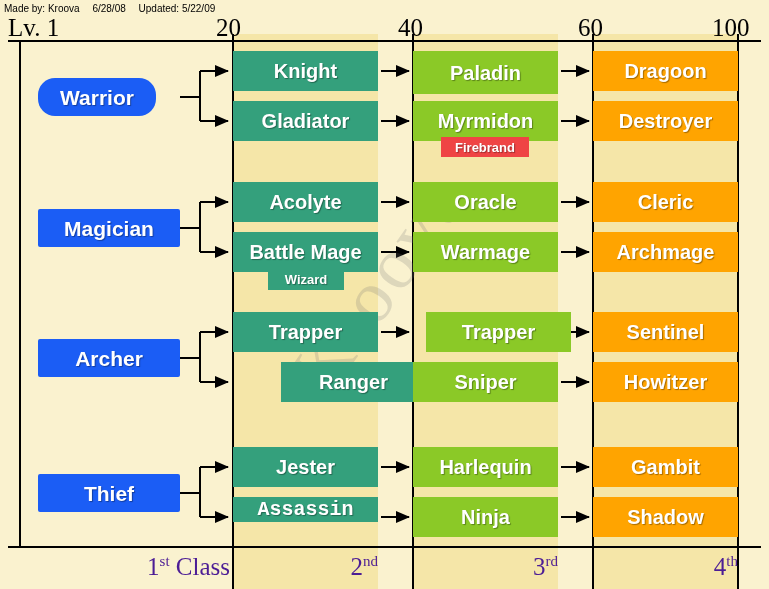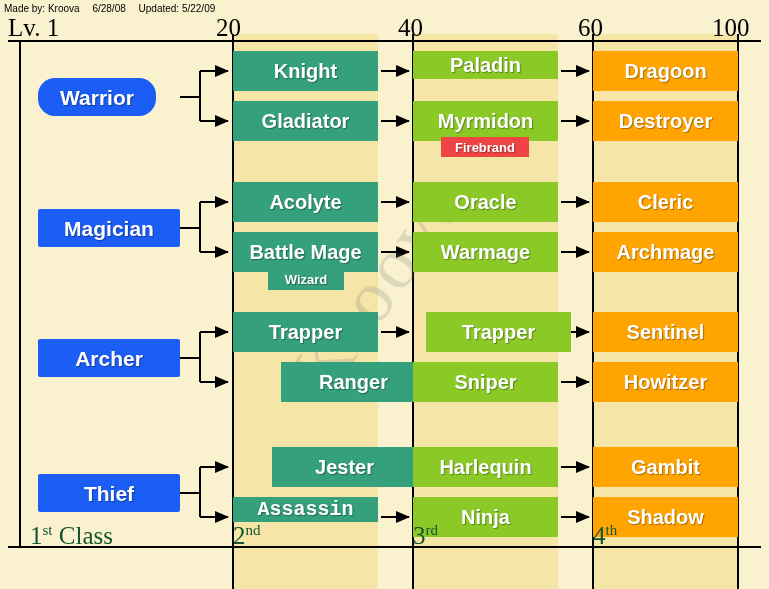--- a/index.html
+++ b/index.html
@@ -27,24 +27,24 @@
 
   
   .lv{
     position:absolute;top:14px;
     font-size:25px;color:#000;
     font-family:"Liberation Serif", serif;
   }
 
   
   .cls{
-    position:absolute;top:522px;
-    font-size:25px;color:#14532d;
+    position:absolute;top:553px;
+    font-size:25px;color:#4c1d95;
     font-family:"Liberation Serif", serif;
-    text-align:left;
+    text-align:right;
   }
   .cls sup{font-size:15px;}
 
   
   .box{
     position:absolute;
     display:flex;align-items:center;justify-content:center;
     color:#ffffff;
     font-weight:bold;
     font-size:20px;
@@ -168,24 +168,24 @@
   <div class="box base" style="left:38px;top:339px;width:142px;height:38px;">Archer</div>
   <div class="box base" style="left:38px;top:474px;width:142px;height:38px;">Thief</div>
 
   <div class="box c2" style="left:233px;top:51px;width:145px;height:40px;">Knight</div>
   <div class="box c2" style="left:233px;top:101px;width:145px;height:40px;">Gladiator</div>
   <div class="box c2" style="left:233px;top:182px;width:145px;height:40px;">Acolyte</div>
   <div class="box c2" style="left:233px;top:232px;width:145px;height:40px;">Battle Mage</div>
   <div class="sublabel c2" style="left:268px;top:268px;width:76px;height:22px;">Wizard</div>
   <div class="box c2" style="left:233px;top:312px;width:145px;height:40px;">Trapper</div>
   <div class="box c2" style="left:233px;top:362px;width:145px;height:40px;margin-left:48px;">Ranger</div>
-  <div class="box c2" style="left:233px;top:447px;width:145px;height:40px;margin-left:39px;">Jester</div>
+  <div class="box c2" style="left:233px;top:447px;width:145px;height:40px;">Jester</div>
   <div class="box c2" style="left:233px;top:497px;width:145px;height:25px;font-family:Liberation Mono, monospace;">Assassin</div>
 
-  <div class="box c3" style="left:413px;top:51px;width:145px;height:28px;">Paladin</div>
+  <div class="box c3" style="left:413px;top:51px;width:145px;height:43px;">Paladin</div>
   <div class="box c3" style="left:413px;top:101px;width:145px;height:40px;">Myrmidon</div>
   <div class="sublabel c3" style="left:441px;top:137px;width:88px;height:20px;">Firebrand</div>
   <div class="box c3" style="left:413px;top:182px;width:145px;height:40px;">Oracle</div>
   <div class="box c3" style="left:413px;top:232px;width:145px;height:40px;">Warmage</div>
   <div class="box c3" style="left:426px;top:312px;width:145px;height:40px;">Trapper</div>
   <div class="box c3" style="left:413px;top:362px;width:145px;height:40px;">Sniper</div>
   <div class="box c3" style="left:413px;top:447px;width:145px;height:40px;">Harlequin</div>
   <div class="box c3" style="left:413px;top:497px;width:145px;height:40px;">Ninja</div>
 
   <div class="box c4" style="left:593px;top:51px;width:145px;height:40px;">Dragoon</div>

